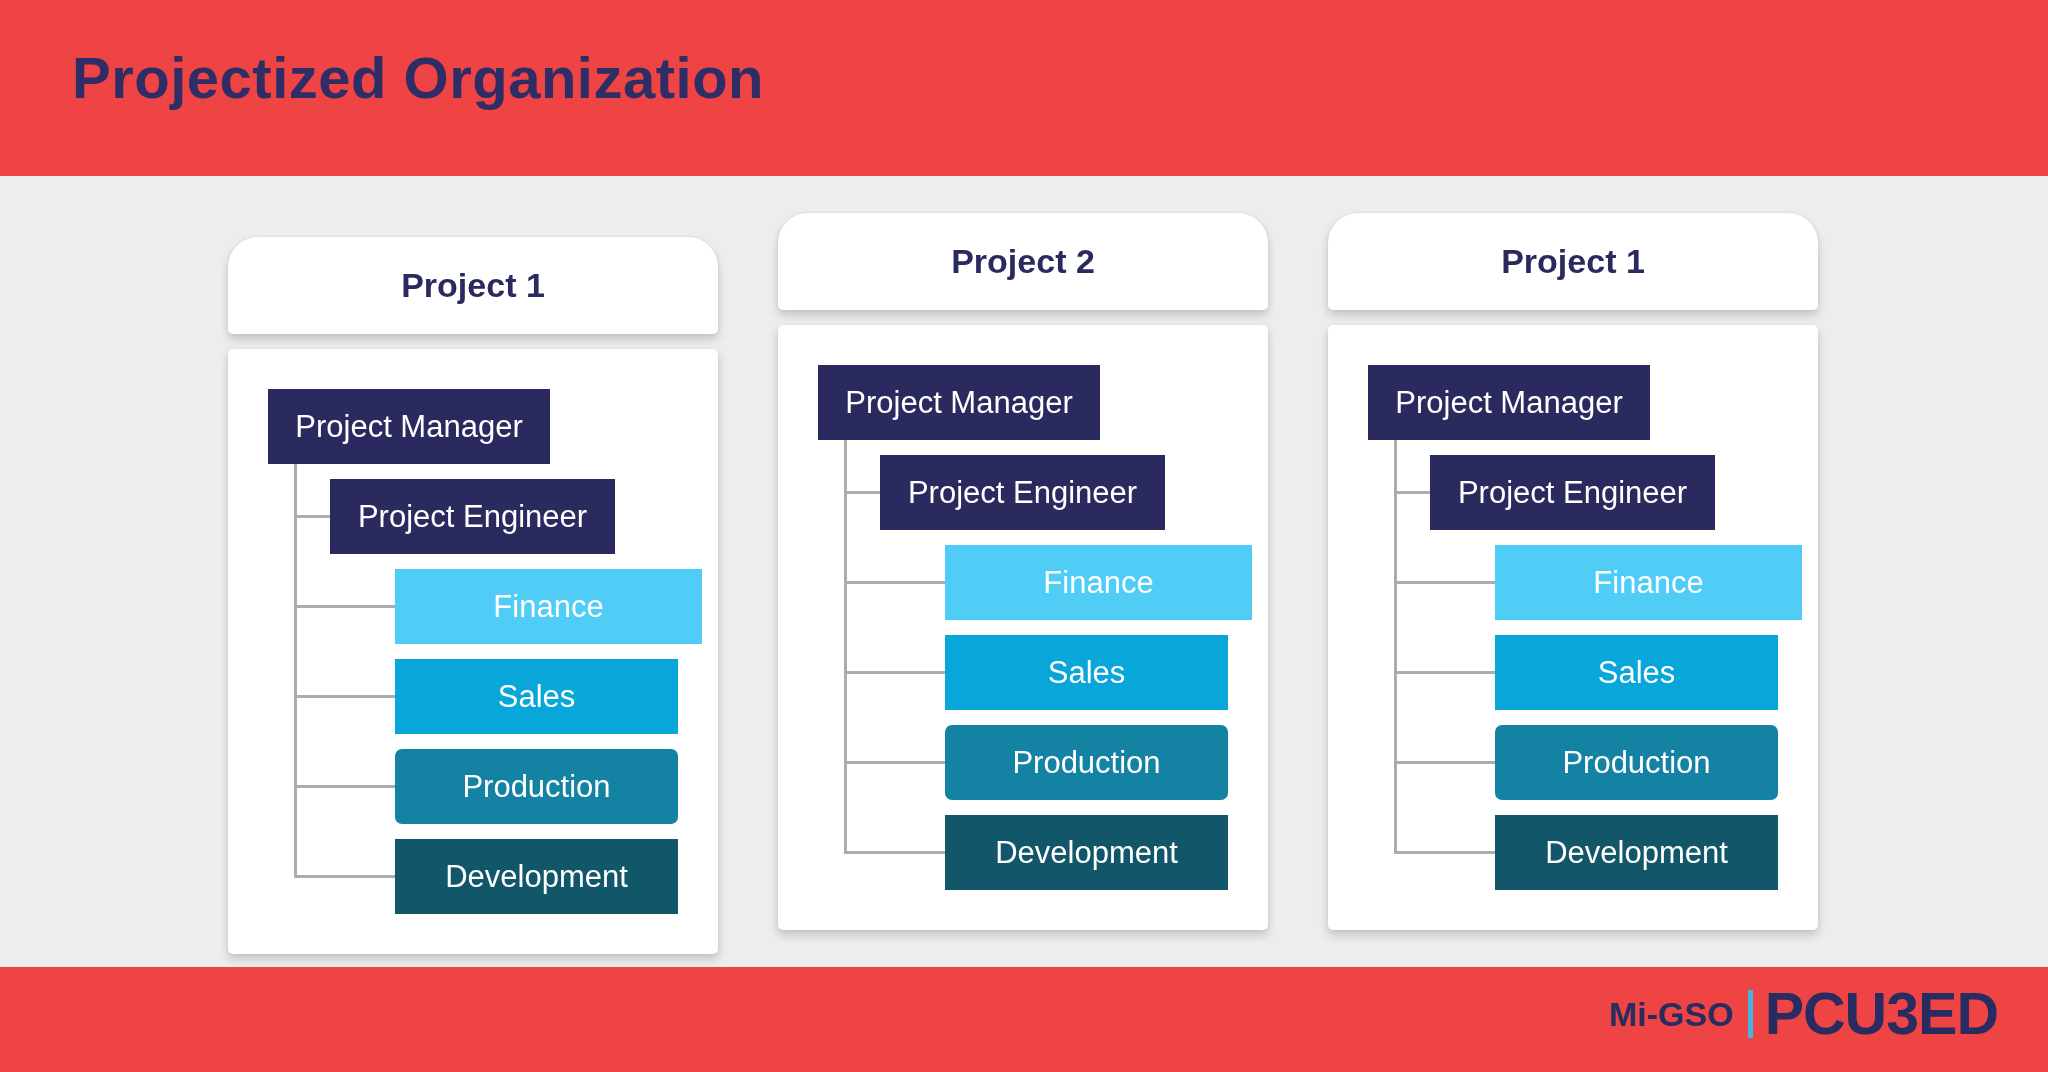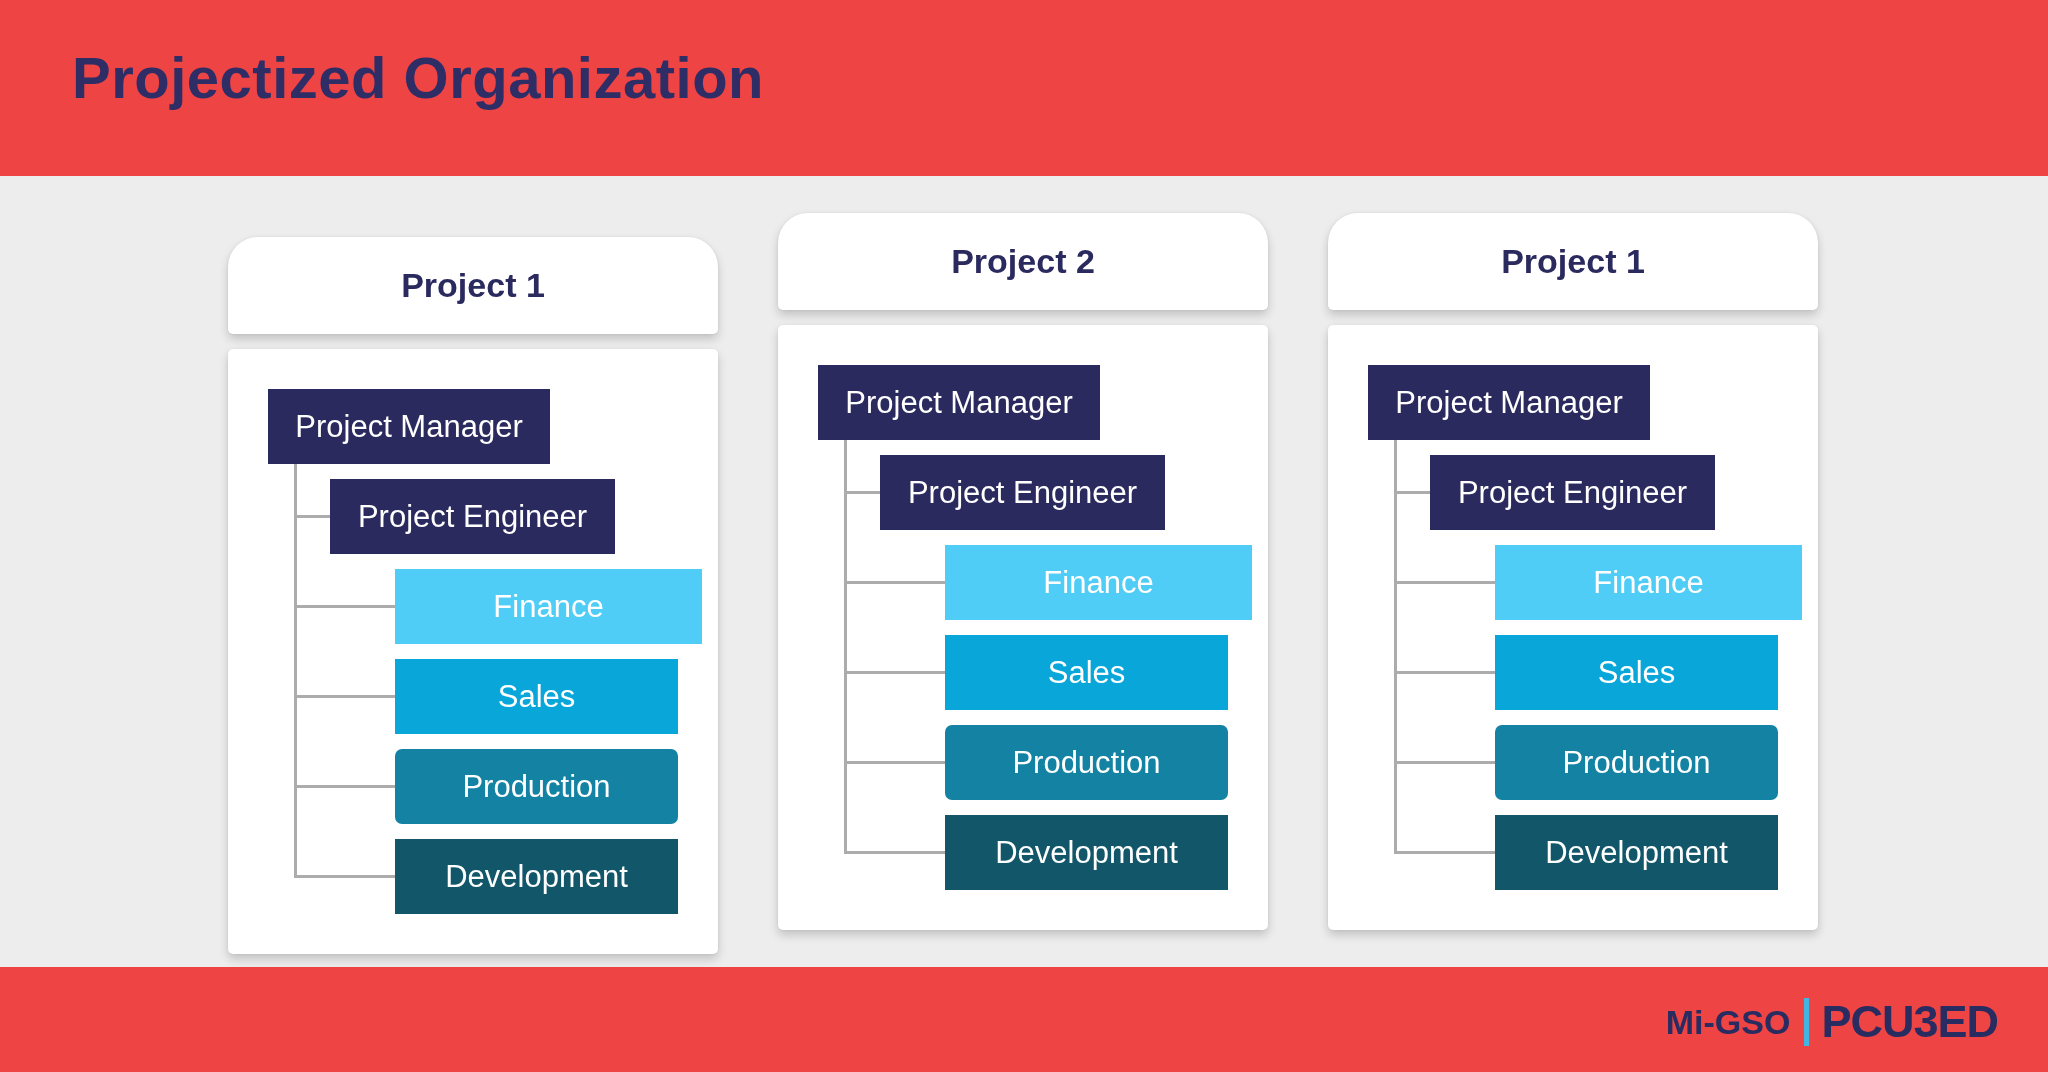--- a/index.html
+++ b/index.html
@@ -100,21 +100,21 @@
     letter-spacing: 0px;
     color: #282C60;
   }
   .logo-bar {
     width: 5px;
     height: 48px;
     margin: 0 12px 0 14px;
     background: #44B4E4;
   }
   .logo-right {
-    font-size: 45px;
+    font-size: 59px;
     font-weight: 700;
     letter-spacing: -1px;
     color: #282C60;
   }
 </style>
 </head>
 <body>
 
 <div class="canvas">
   <div class="gray-band"></div>

